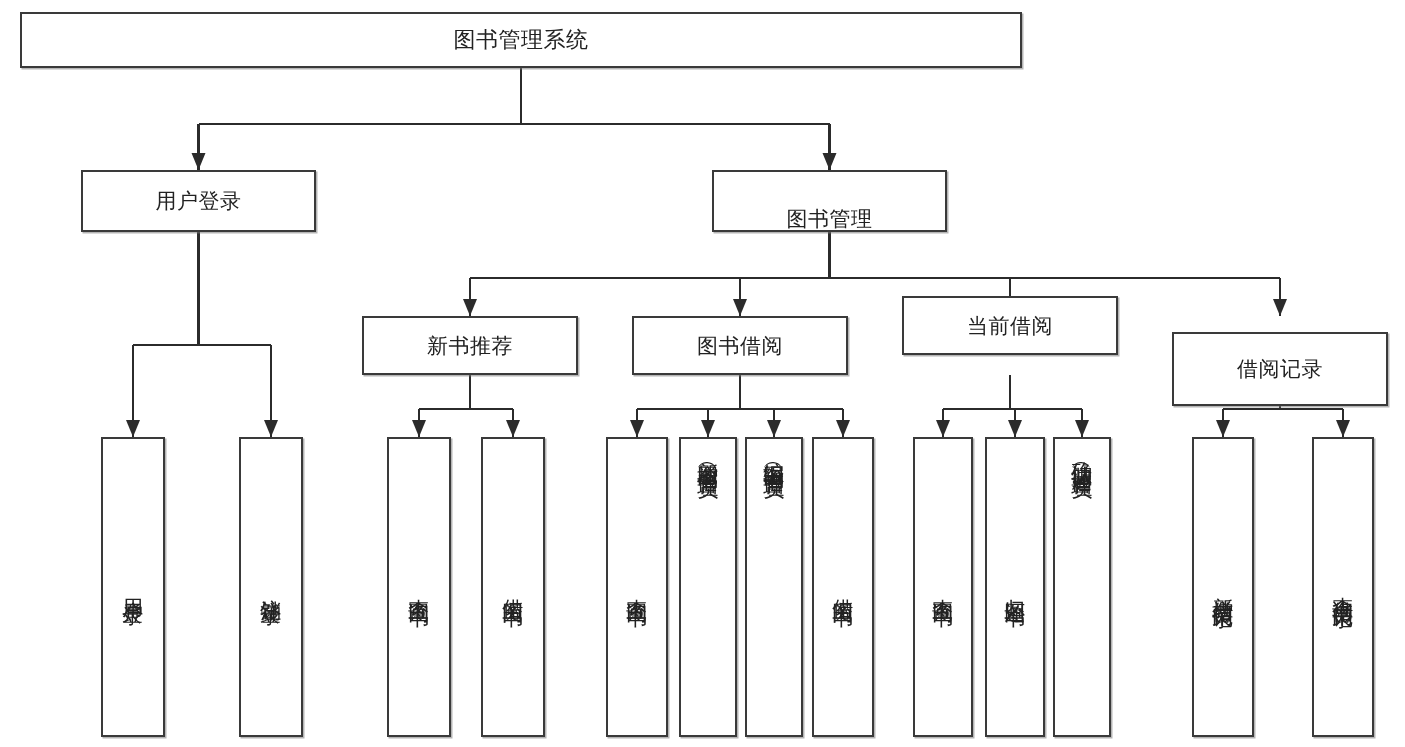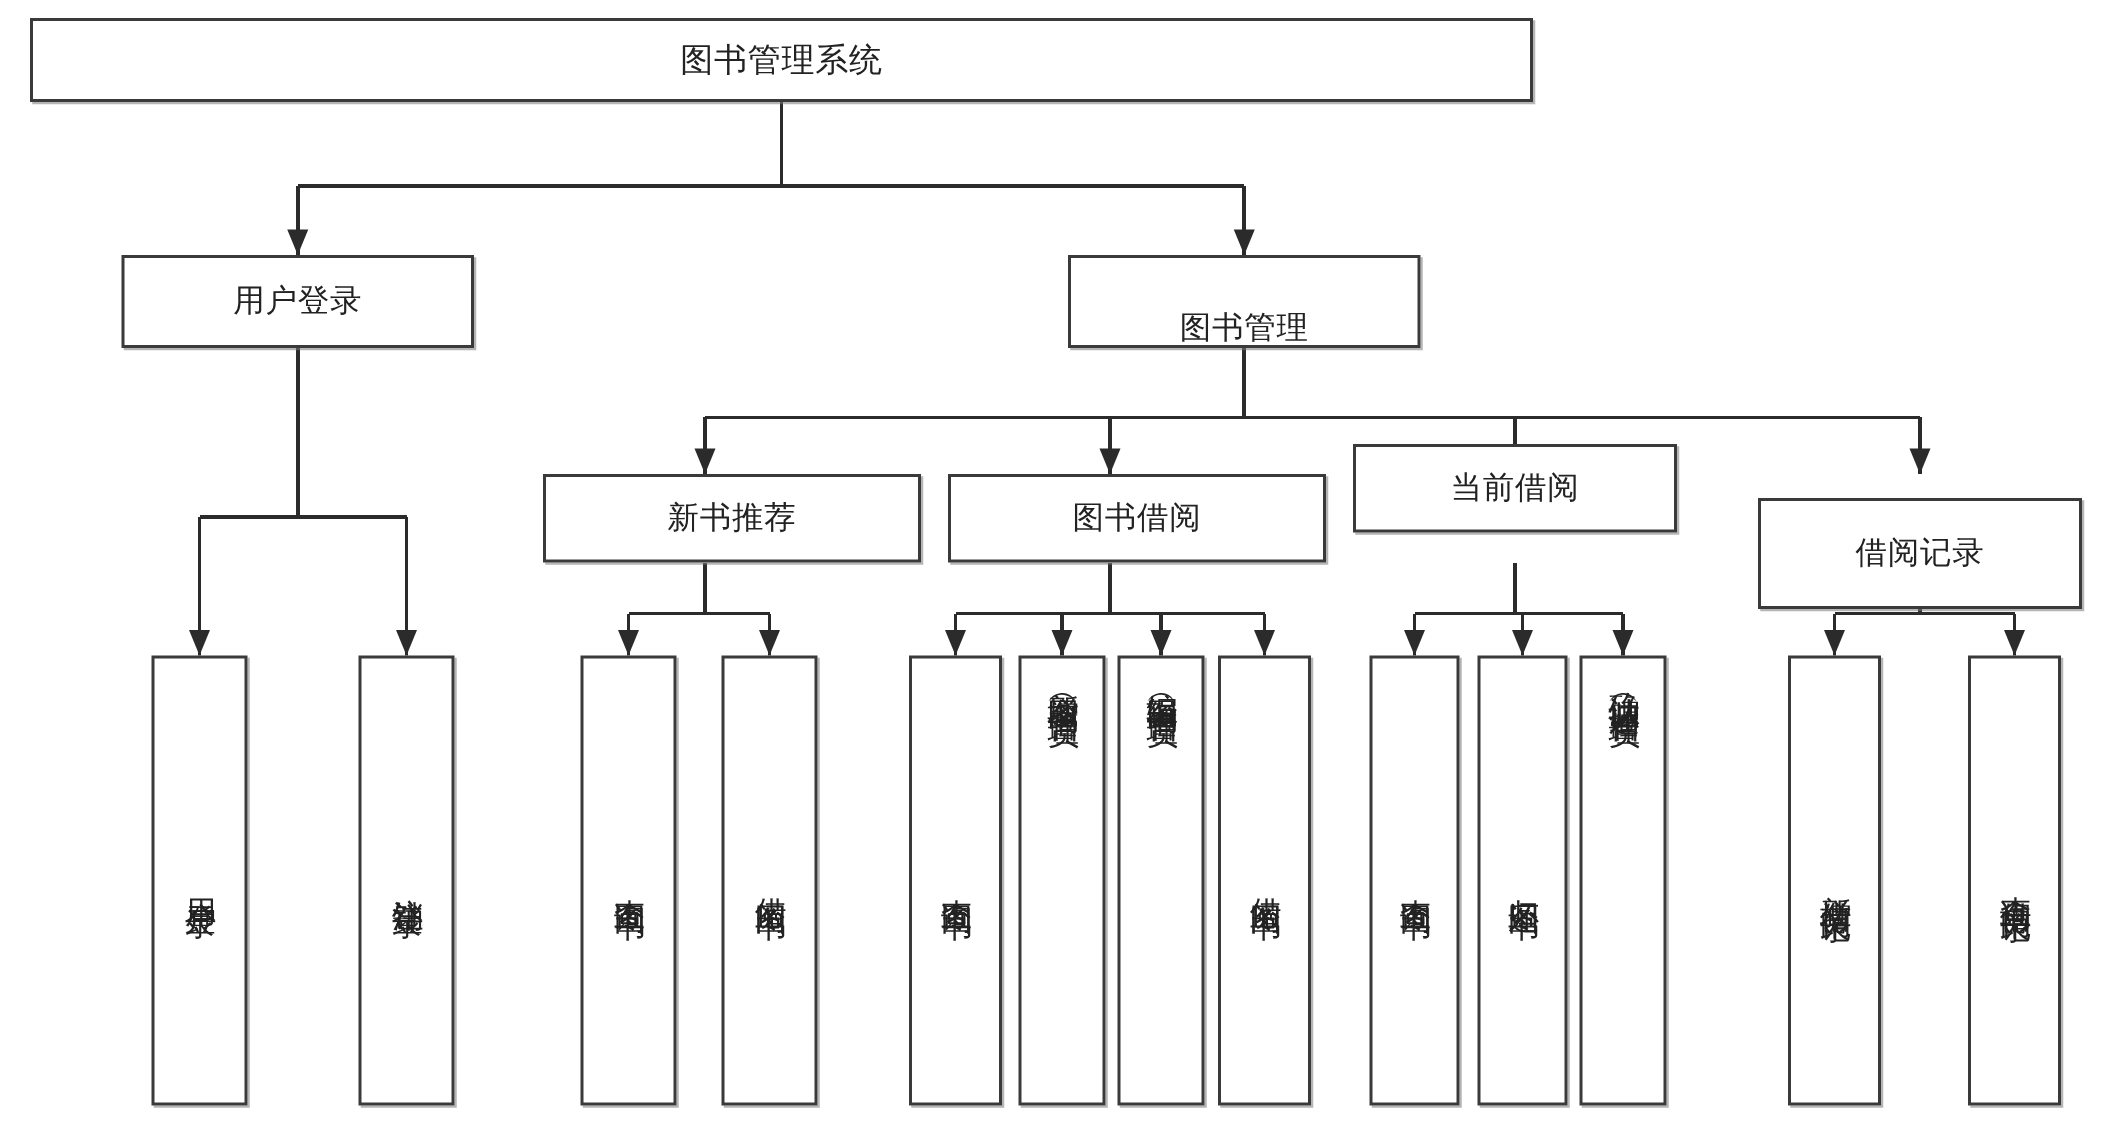--- a/index.html
+++ b/index.html
@@ -140,24 +140,24 @@
   <div id="nodes-layer">
       <div class="node-box level-1" id="node-root" style="left: 20px; top: 12px; width: 1002px; height: 56px; text-align: center;">
         <span class="node-label-h">图书管理系统</span>
       </div>
       <div class="node-box level-2" id="node-user-login" style="left: 81px; top: 170px; width: 235px; height: 62px;">
         <span class="node-label-h">用户登录</span>
       </div>
       <div class="node-box level-2" id="node-book-manage" style="left: 712px; top: 170px; width: 235px; height: 62px; align-items: flex-end;">
         <span class="node-label-h">图书管理</span>
       </div>
-      <div class="node-box level-3" id="node-new-book-rec" style="left: 362px; top: 316px; width: 252px; height: 59px;">
+      <div class="node-box level-3" id="node-new-book-rec" style="left: 362px; top: 316px; width: 216px; height: 59px;">
         <span class="node-label-h">新书推荐</span>
       </div>
-      <div class="node-box level-3" id="node-book-borrow" style="left: 632px; top: 316px; width: 252px; height: 59px;">
+      <div class="node-box level-3" id="node-book-borrow" style="left: 632px; top: 316px; width: 216px; height: 59px;">
         <span class="node-label-h">图书借阅</span>
       </div>
       <div class="node-box level-3" id="node-current-borrow" style="left: 902px; top: 296px; width: 216px; height: 59px;">
         <span class="node-label-h">当前借阅</span>
       </div>
       <div class="node-box level-3" id="node-borrow-record" style="left: 1172px; top: 332px; width: 216px; height: 74px;">
         <span class="node-label-h">借阅记录</span>
       </div>
       <div class="node-box level-4 leaf leaf-centered" id="node-leaf-user-login" style="left: 101px; top: 437px; width: 64px; height: 300px;">
         <span class="node-label-v">用户登录</span>

